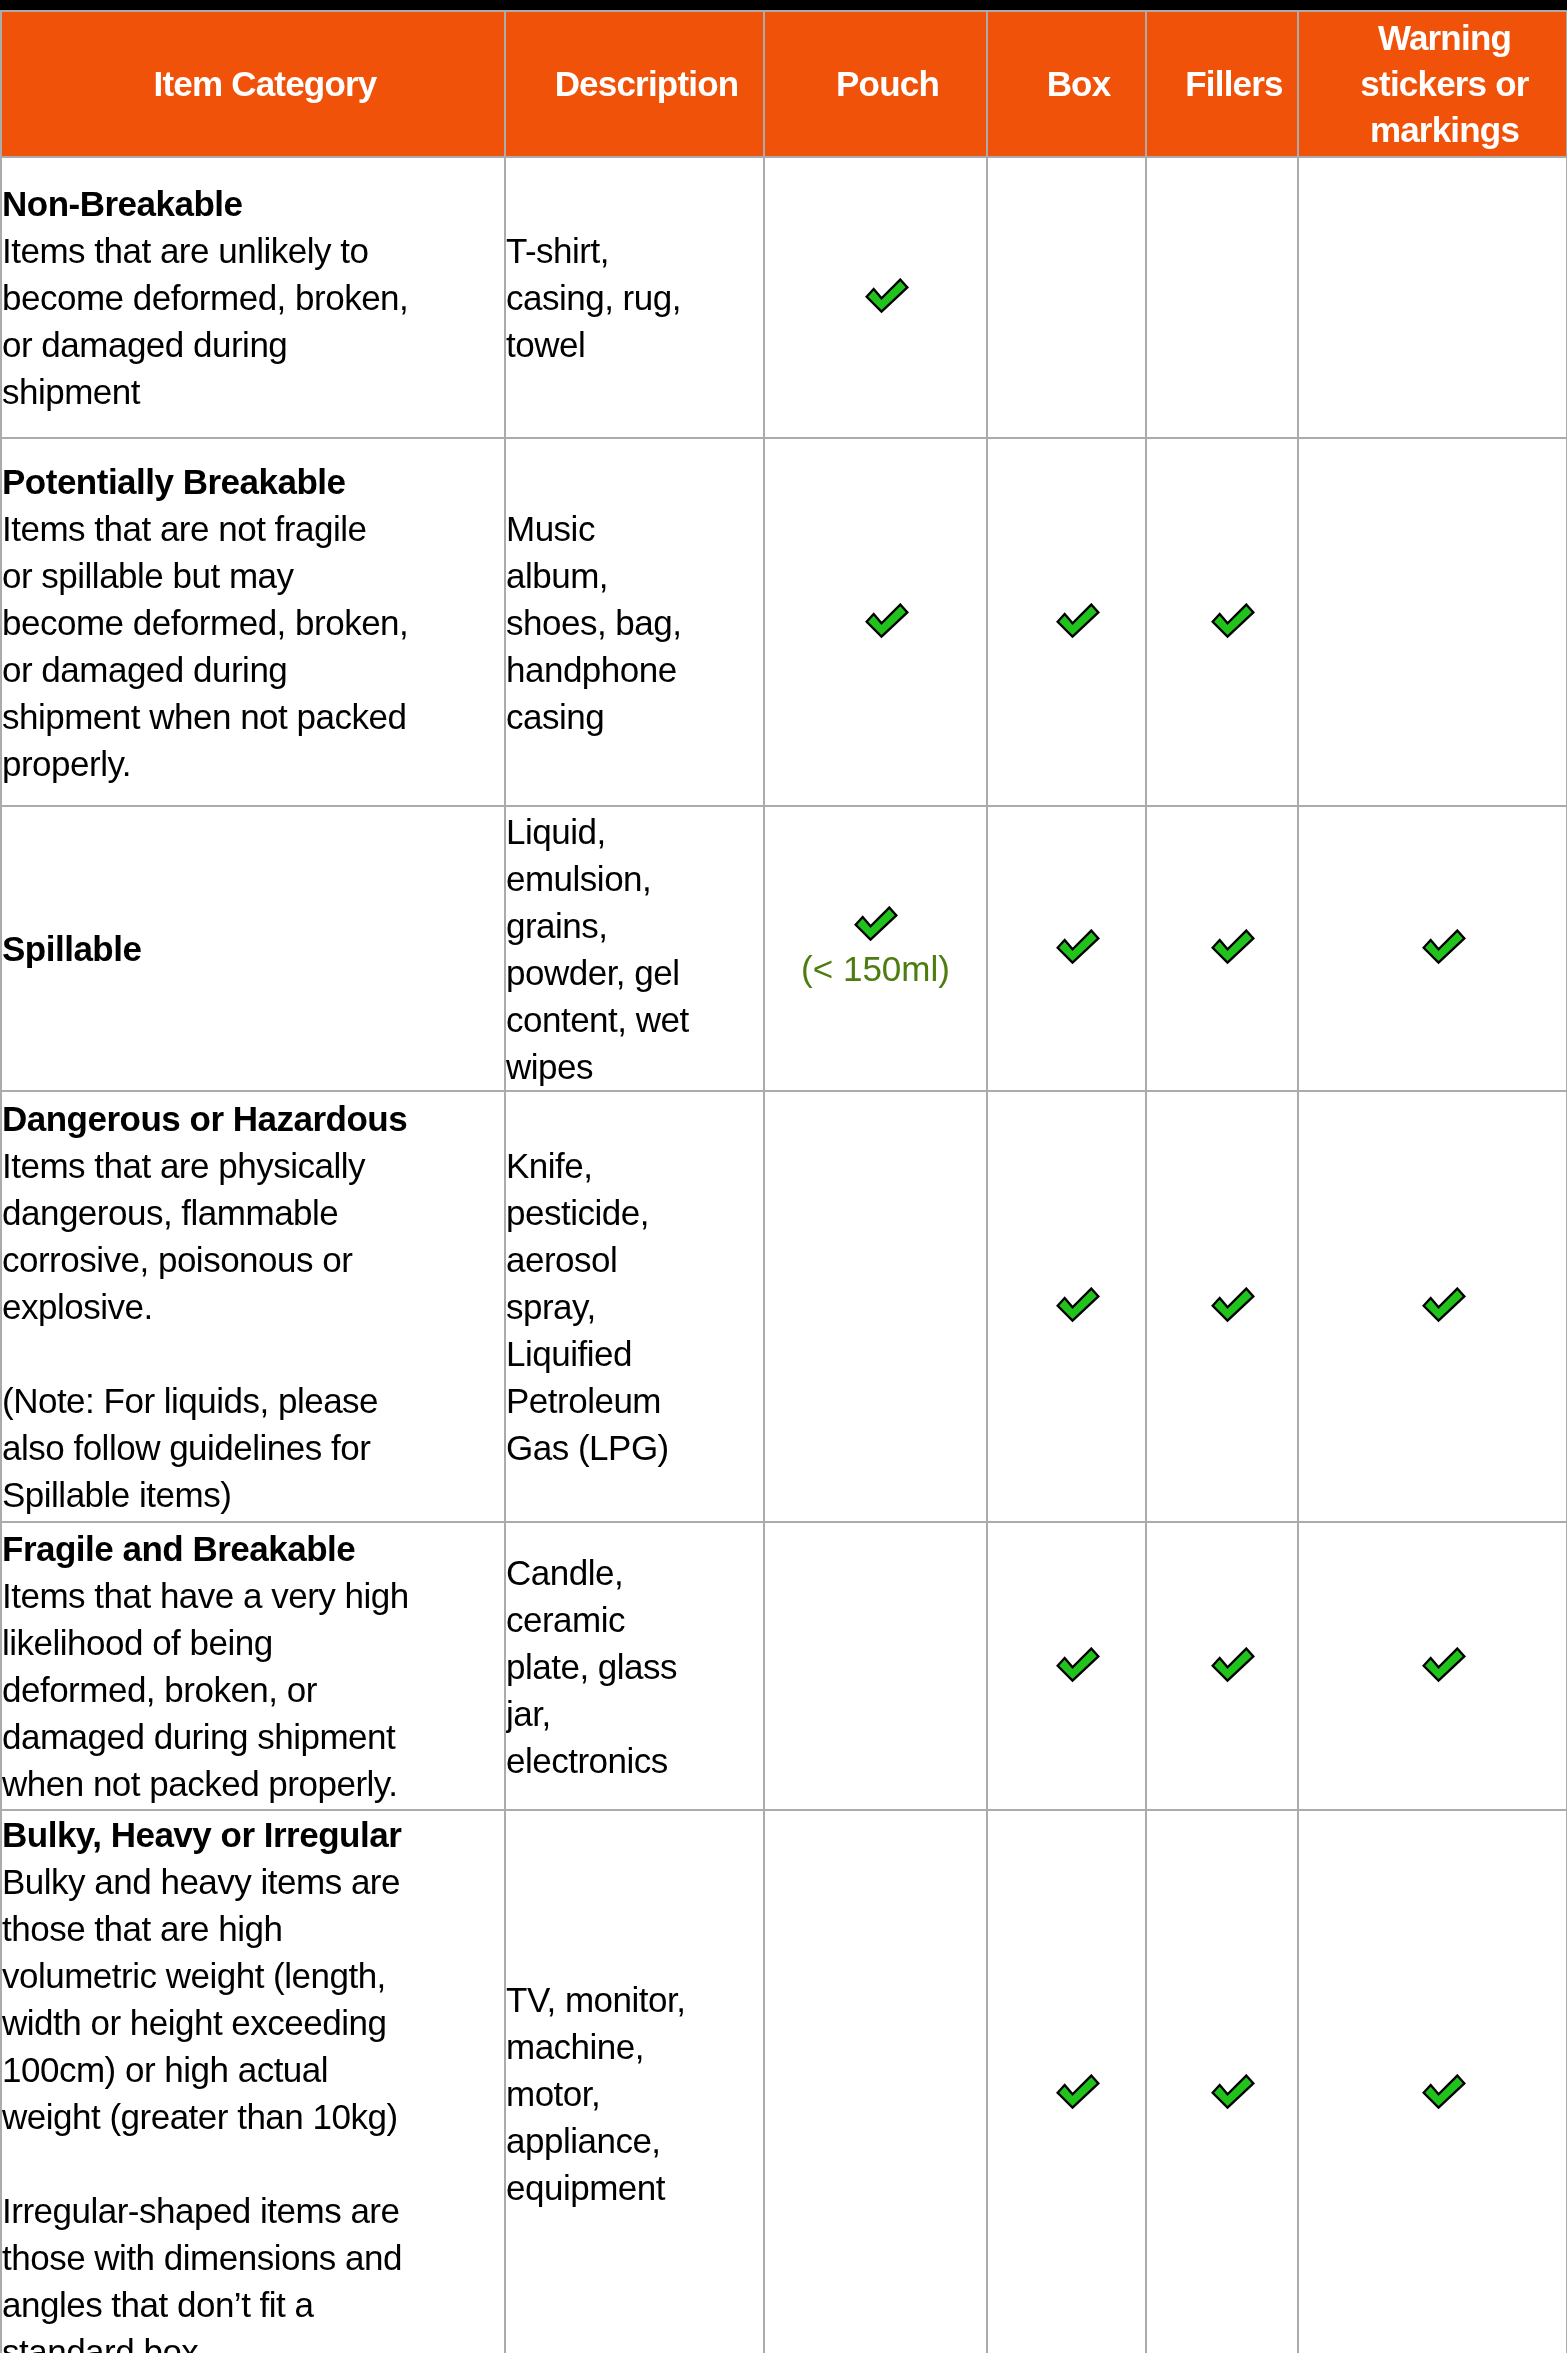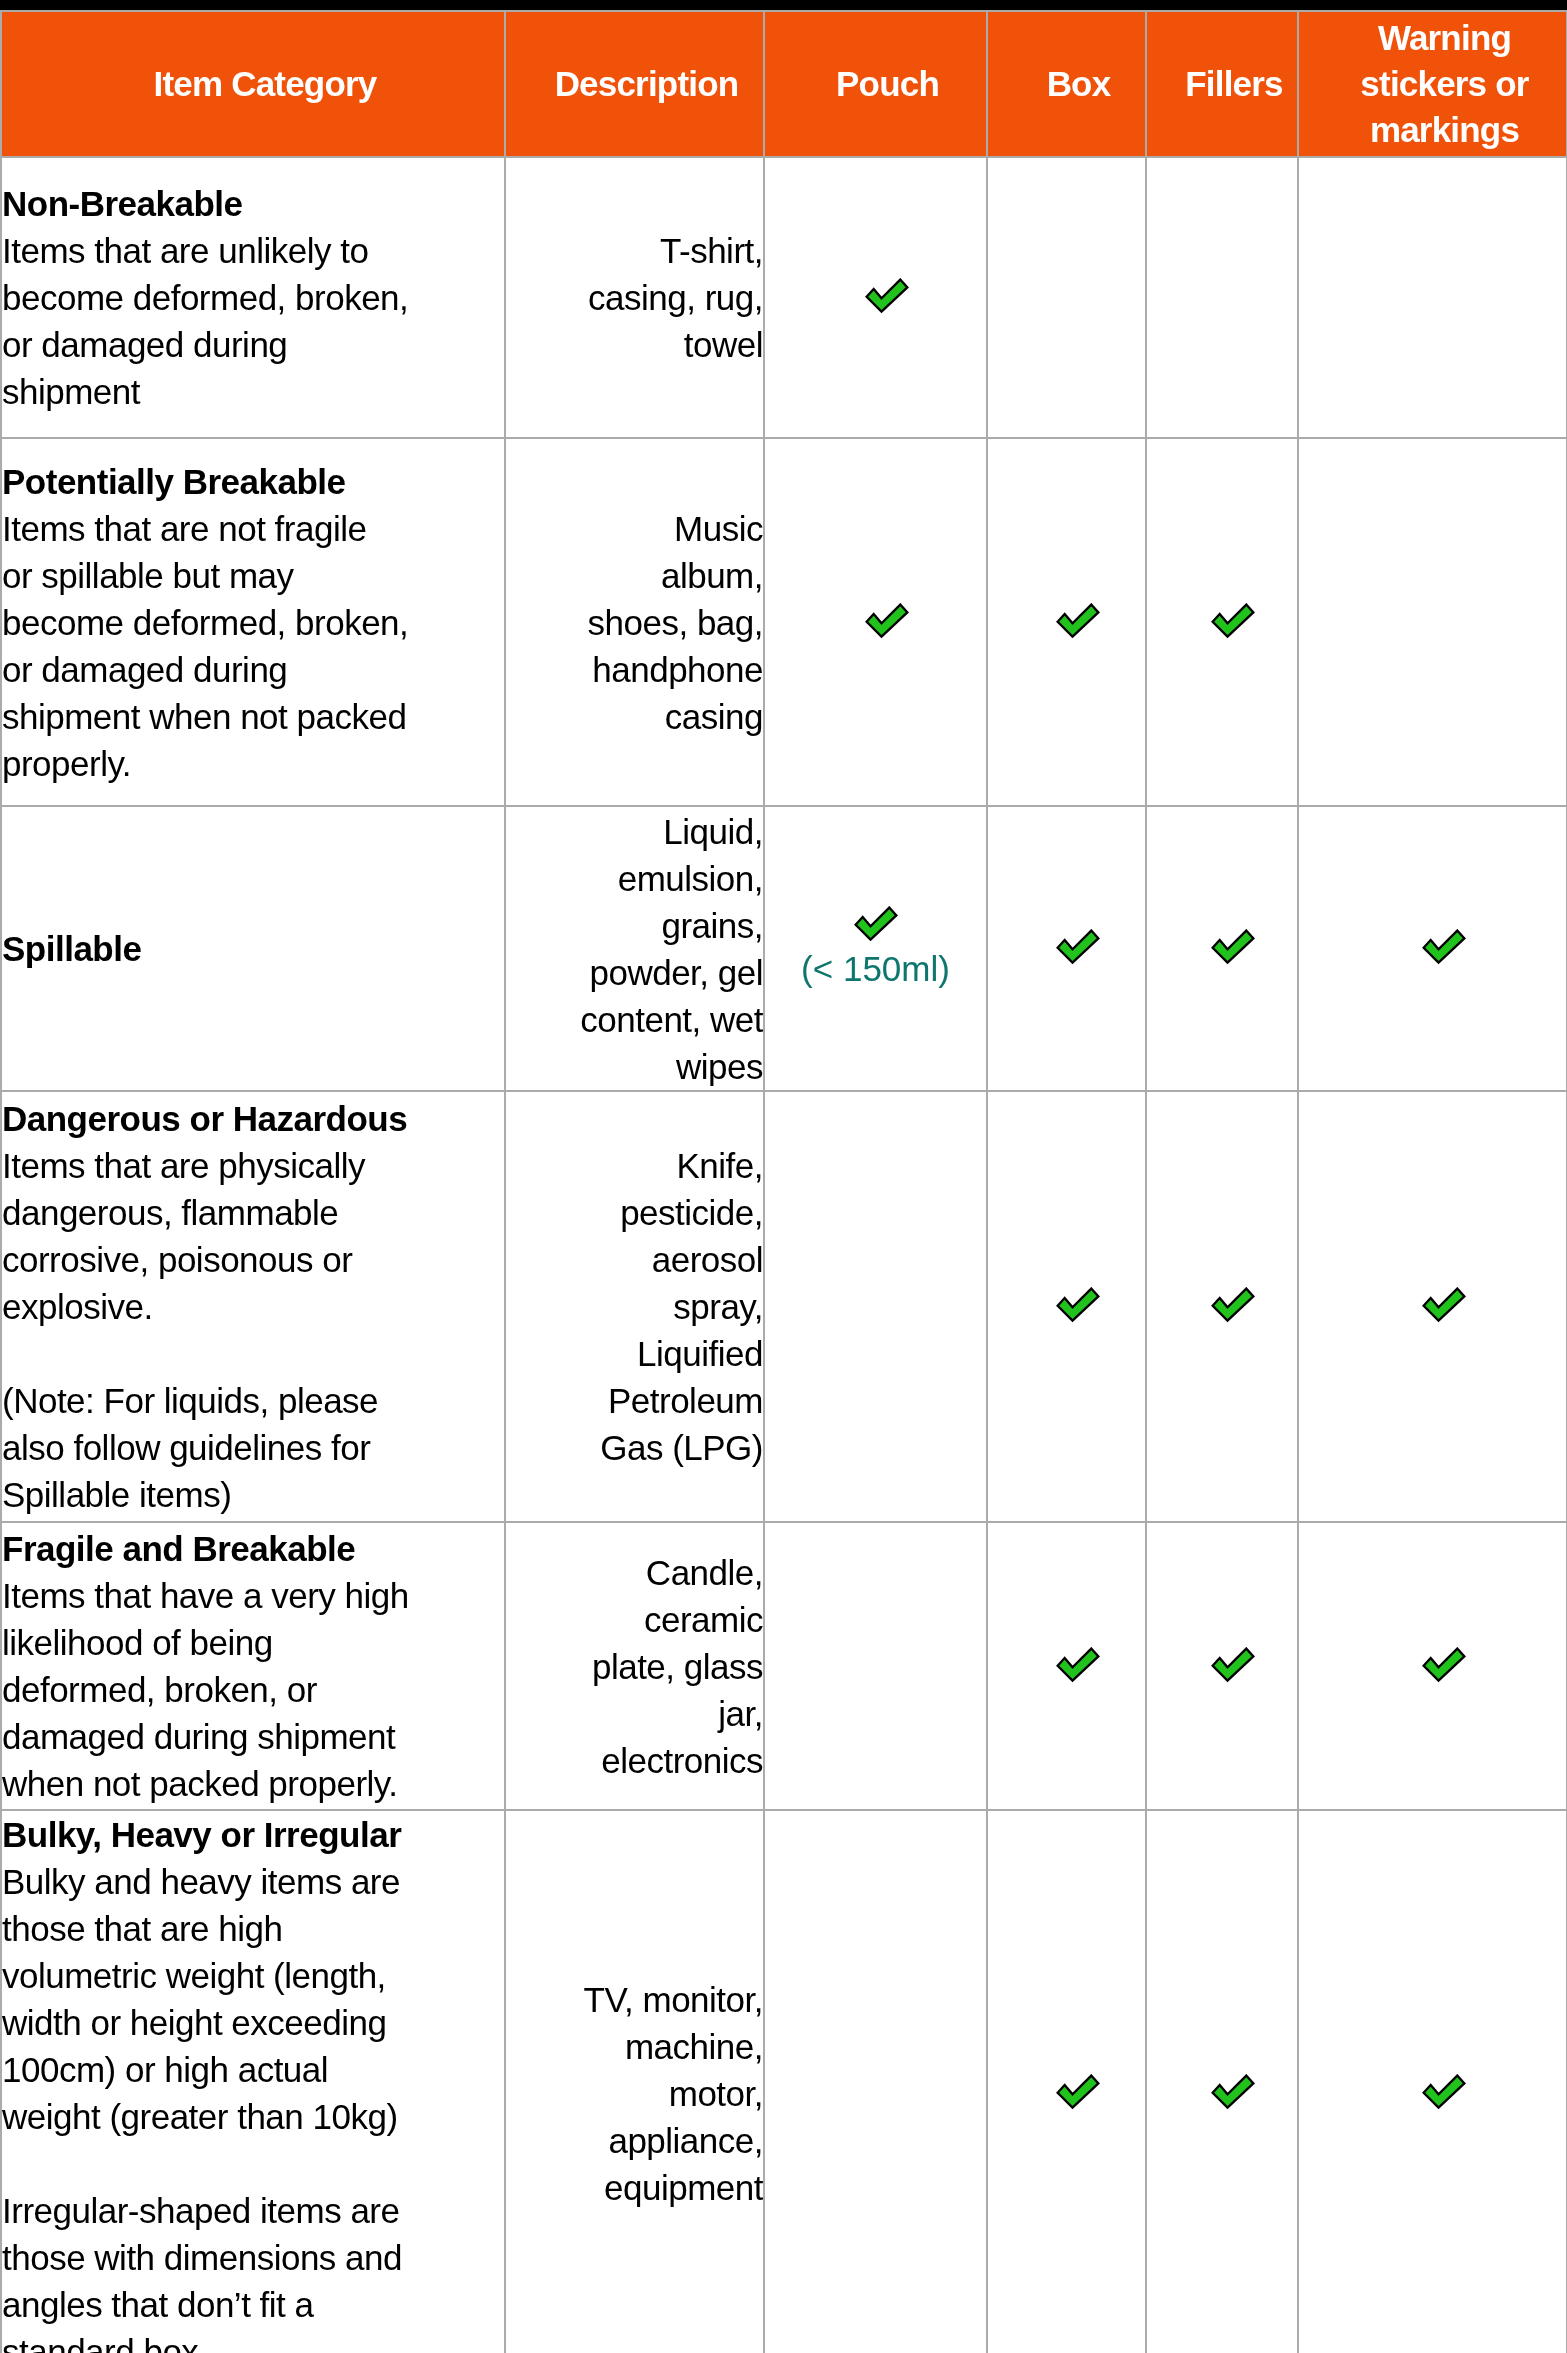--- a/index.html
+++ b/index.html
@@ -20,28 +20,28 @@
     background: #f0520a;
     color: #ffffff;
     font-weight: bold;
     font-size: 35px;
     line-height: 46px;
     text-align: center;
     letter-spacing: -0.8px;
   }
   .hline { display: block; white-space: nowrap; margin-left: 24px; }
   td.cat { padding-left: 25px; }
-  td.desc { padding-left: 23.6px; text-align: right; }
+  td.desc { padding-left: 23.6px; }
   .line { display: block; white-space: nowrap; font-size: 35px; line-height: 47px; color: #000000; letter-spacing: -0.5px; }
   .title { font-weight: bold; }
   .blank { display: block; height: 47px; }
   td.mark { text-align: center; }
   .check-wrap { display: inline-block; padding-left: 22px; line-height: 0; }
   .check-wrap svg { display: block; }
-  .pouch-note { display: block; font-size: 35px; line-height: 47px; color: #0f766e; white-space: nowrap; padding-left: 0; margin-top: 0; }
+  .pouch-note { display: block; font-size: 35px; line-height: 47px; color: #4d7c0f; white-space: nowrap; padding-left: 0; margin-top: 0; }
   .pouch-stack { display: inline-block; text-align: center; }
   .pouch-stack .check-wrap { padding-left: 0; }
 </style>
 </head>
 <body>
 
 <div class="topbar"></div>
 
 <table class="pack">
   <colgroup>

